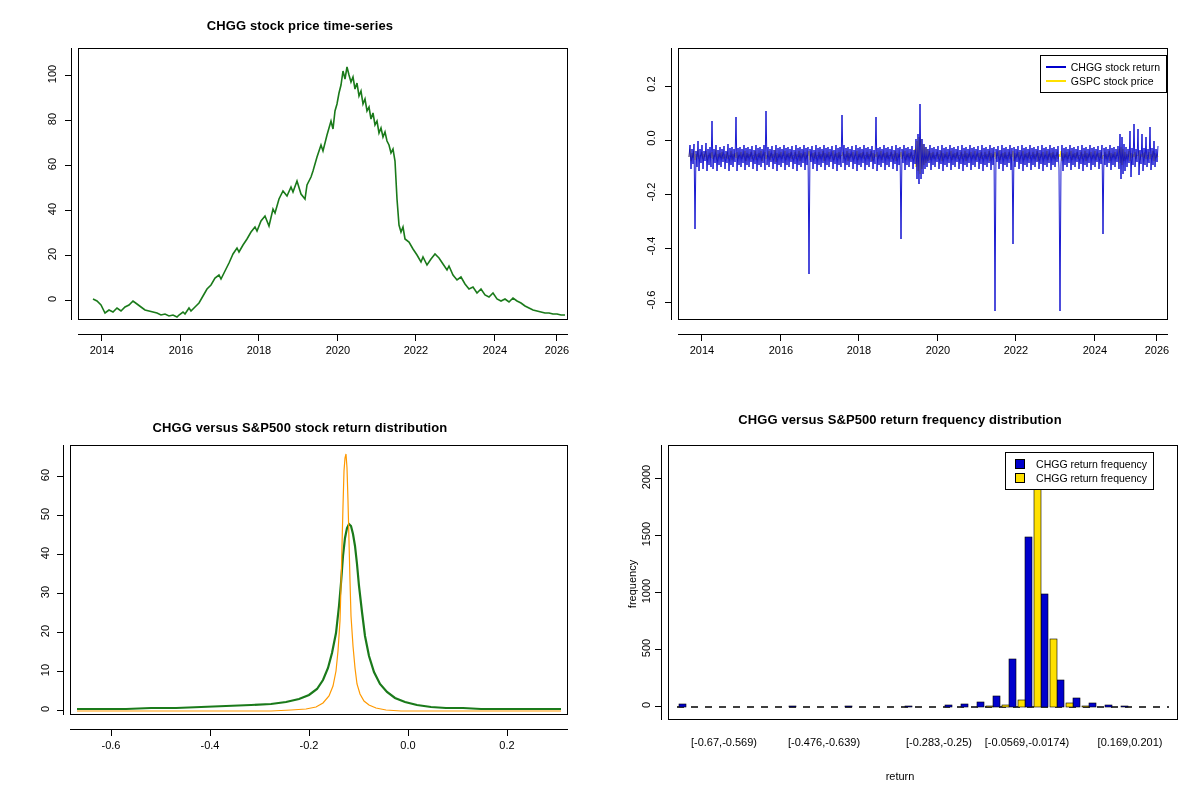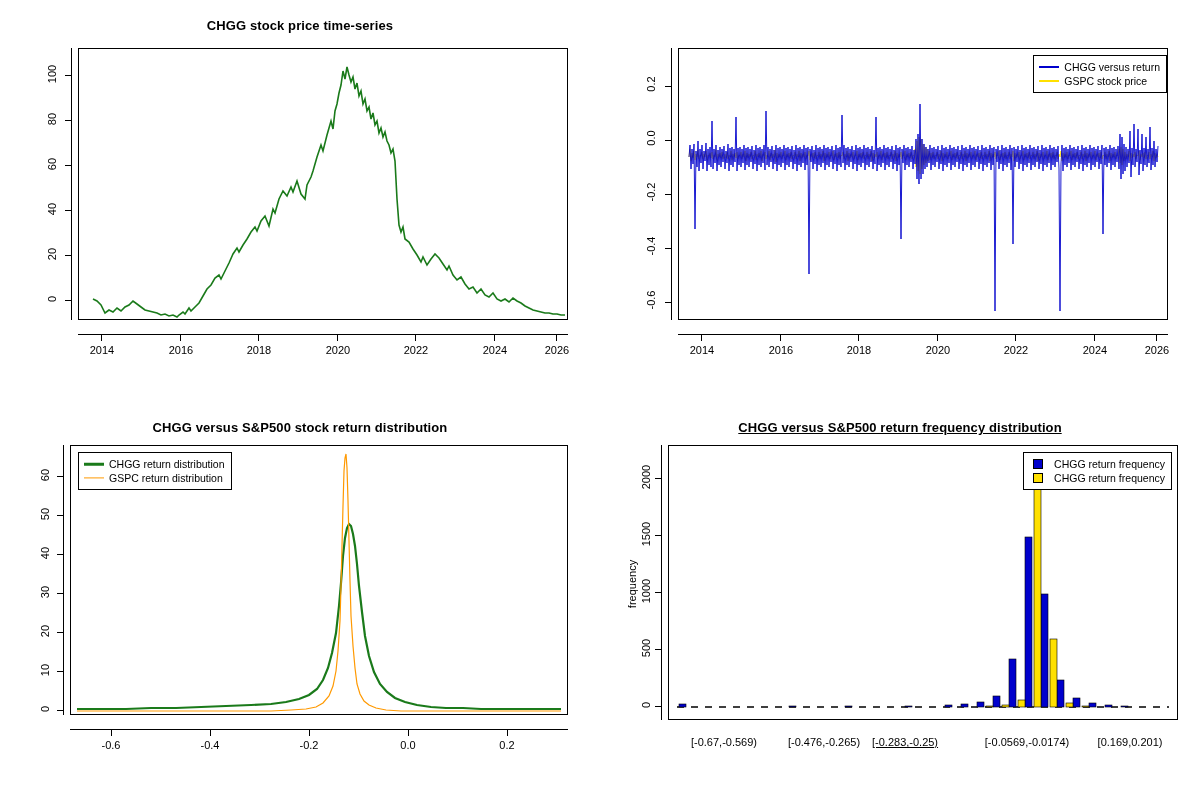--- a/index.html
+++ b/index.html
@@ -167,21 +167,21 @@
           <path d="M10,108 L11,96 L12,120 L13,100 L14,115 L15,95 L16,180 L17,102 L18,118 L19,92 L20,122 L21,100 L22,114 L23,96 L24,120 L25,102 L26,112 L27,94 L28,122 L29,100 L30,116 L31,98 L32,118 L33,72 L34,120 L35,100 L36,114 L37,96 L38,122 L39,101 L40,116 L41,98 L42,118 L43,100 L44,113 L45,97 L46,120 L47,102 L48,114 L49,95 L50,122 L51,99 L52,116 L53,98 L54,118 L55,100 L56,113 L57,68 L58,122 L59,99 L60,116 L61,98 L62,118 L63,100 L64,114 L65,96 L66,121 L67,99 L68,116 L69,98 L70,118 L71,100 L72,113 L73,97 L74,120 L75,101 L76,115 L77,96 L78,122 L79,99 L80,116 L81,98 L82,118 L83,100 L84,114 L85,96 L86,121 L87,62 L88,116 L89,98 L90,118 L91,100 L92,113 L93,97 L94,120 L95,101 L96,115 L97,96 L98,122 L99,99 L100,116 L101,98 L102,118 L103,100 L104,114 L105,96 L106,121 L107,99 L108,116 L109,98 L110,118 L111,100 L112,113 L113,97 L114,120 L115,101 L116,115 L117,96 L118,122 L119,99 L120,116 L121,98 L122,118 L123,100 L124,114 L125,96 L126,121 L127,99 L128,116 L129,98 L130,225 L131,100 L132,113 L133,97 L134,120 L135,101 L136,115 L137,96 L138,122 L139,99 L140,116 L141,98 L142,118 L143,100 L144,114 L145,96 L146,121 L147,99 L148,116 L149,98 L150,118 L151,100 L152,113 L153,97 L154,120 L155,101 L156,115 L157,96 L158,122 L159,99 L160,116 L161,98 L162,118 L163,66 L164,114 L165,96 L166,121 L167,99 L168,116 L169,98 L170,118 L171,100 L172,113 L173,97 L174,120 L175,101 L176,115 L177,96 L178,122 L179,99 L180,116 L181,98 L182,118 L183,100 L184,114 L185,96 L186,121 L187,99 L188,116 L189,98 L190,118 L191,100 L192,113 L193,97 L194,120 L195,101 L196,115 L197,68 L198,122 L199,99 L200,116 L201,98 L202,118 L203,100 L204,114 L205,96 L206,121 L207,99 L208,116 L209,98 L210,118 L211,100 L212,113 L213,97 L214,120 L215,101 L216,115 L217,96 L218,122 L219,99 L220,116 L221,98 L222,190 L223,100 L224,114 L225,96 L226,121 L227,99 L228,116 L229,98 L230,118 L231,100 L232,113 L233,97 L234,120 L235,101 L236,115 L237,90 L238,130 L239,85 L240,135 L241,55 L242,130 L243,90 L244,125 L245,95 L246,120 L247,98 L248,118 L249,100 L250,114 L251,96 L252,121 L253,99 L254,116 L255,98 L256,118 L257,100 L258,113 L259,97 L260,120 L261,101 L262,115 L263,96 L264,122 L265,99 L266,116 L267,98 L268,118 L269,100 L270,114 L271,96 L272,121 L273,99 L274,116 L275,98 L276,118 L277,100 L278,113 L279,97 L280,120 L281,101 L282,115 L283,96 L284,122 L285,99 L286,116 L287,98 L288,118 L289,100 L290,114 L291,96 L292,121 L293,99 L294,116 L295,98 L296,118 L297,100 L298,113 L299,97 L300,120 L301,101 L302,115 L303,96 L304,122 L305,99 L306,116 L307,98 L308,118 L309,100 L310,114 L311,96 L312,121 L313,99 L314,116 L315,98 L316,262 L317,100 L318,113 L319,97 L320,120 L321,101 L322,115 L323,96 L324,122 L325,99 L326,116 L327,98 L328,118 L329,100 L330,114 L331,96 L332,121 L333,99 L334,195 L335,98 L336,118 L337,100 L338,113 L339,97 L340,120 L341,101 L342,115 L343,96 L344,122 L345,99 L346,116 L347,98 L348,118 L349,100 L350,114 L351,96 L352,121 L353,99 L354,116 L355,98 L356,118 L357,100 L358,113 L359,97 L360,120 L361,101 L362,115 L363,96 L364,122 L365,99 L366,116 L367,98 L368,118 L369,100 L370,114 L371,96 L372,121 L373,99 L374,116 L375,98 L376,118 L377,100 L378,113 L379,97 L380,120 L381,262 L382,115 L383,96 L384,122 L385,99 L386,116 L387,98 L388,118 L389,100 L390,114 L391,96 L392,121 L393,99 L394,116 L395,98 L396,118 L397,100 L398,113 L399,97 L400,120 L401,101 L402,115 L403,96 L404,122 L405,99 L406,116 L407,98 L408,118 L409,100 L410,114 L411,96 L412,121 L413,99 L414,116 L415,98 L416,118 L417,100 L418,113 L419,97 L420,120 L421,101 L422,115 L423,96 L424,185 L425,99 L426,116 L427,98 L428,118 L429,100 L430,114 L431,96 L432,121 L433,99 L434,116 L435,98 L436,118 L437,100 L438,113 L439,97 L440,120 L441,85 L442,130 L443,88 L444,125 L445,95 L446,122 L447,98 L448,118 L449,100 L450,114 L451,82 L452,128 L453,99 L454,116 L455,75 L456,118 L457,100 L458,113 L459,80 L460,126 L461,101 L462,115 L463,85 L464,122 L465,99 L466,116 L467,88 L468,118 L469,100 L470,114 L471,78 L472,121 L473,99 L474,116 L475,92 L476,118 L477,100 L478,113 L479,97"></path>
         </g>
       </svg>
     </div>
 
     <div class="legend" style="right:33px; top:55px;">
       <div class="legend-row">
         <span class="legend-key">
             <span class="legend-line" style="background:#0000cc;"></span>
           </span>
-        <span>CHGG versus return</span>
+        <span>CHGG stock return</span>
       </div>
       <div class="legend-row">
         <span class="legend-key">
             <span class="legend-line" style="background:#ffe000;"></span>
           </span>
         <span>GSPC stock price</span>
       </div>
     </div>
 
     <div class="tick-mark" style="left:71px; top:48px; width:1px; height:272px;"></div>
@@ -218,34 +218,20 @@
 
     <div class="plotbox" style="left:70px; top:45px; width:498px; height:270px;">
       <svg width="496" height="268" viewBox="0 0 496 268">
 
         <polyline fill="none" stroke="#1a7a1a" stroke-width="2.2" points="6,263 30,263 55,263 80,262 105,262 130,261 155,260 180,259 200,258 215,256 228,253 238,249 246,243 252,234 257,222 261,207 265,187 268,160 270,137 272,110 274,92 276,82 278,78 280,80 282,88 284,100 286,118 288,140 291,166 294,190 298,210 303,226 309,238 316,246 324,252 334,256 346,259 360,261 375,262 392,262 410,263 430,263 450,263 470,263 490,263"></polyline>
 
         <polyline fill="none" stroke="#ff9900" stroke-width="1.2" points="6,265 60,265 120,265 170,265 200,265 220,264 235,263 245,261 252,257 258,250 262,240 265,225 267,205 269,175 270,140 271,100 272,60 273,25 274,12 275,8 276,22 277,55 278,95 279,135 280,170 282,200 284,222 286,238 289,248 293,255 298,259 305,262 315,264 330,265 350,265 380,265 420,265 460,265 490,265"></polyline>
       </svg>
     </div>
 
-    <div class="legend" style="left:78px; top:52px;">
-      <div class="legend-row">
-        <span class="legend-key">
-            <span class="legend-line thick" style="background:#1a7a1a;"></span>
-          </span>
-        <span>CHGG return distribution</span>
-      </div>
-      <div class="legend-row">
-        <span class="legend-key">
-            <span class="legend-line thin" style="background:#ff9900;"></span>
-          </span>
-        <span>GSPC return distribution</span>
-      </div>
-    </div>
 
     <div class="tick-mark" style="left:63px; top:45px; width:1px; height:270px;"></div>
     <div class="tick-mark" style="left:57px; top:310px; width:7px; height:1px;"></div>
     <div class="tick-mark" style="left:57px; top:271px; width:7px; height:1px;"></div>
     <div class="tick-mark" style="left:57px; top:232px; width:7px; height:1px;"></div>
     <div class="tick-mark" style="left:57px; top:193px; width:7px; height:1px;"></div>
     <div class="tick-mark" style="left:57px; top:154px; width:7px; height:1px;"></div>
     <div class="tick-mark" style="left:57px; top:115px; width:7px; height:1px;"></div>
     <div class="tick-mark" style="left:57px; top:76px; width:7px; height:1px;"></div>
     <div class="ylab-rot" style="left:33px; top:303px; width:24px; text-align:center;">0</div>
@@ -263,21 +249,21 @@
     <div class="tick-mark" style="left:408px; top:329px; width:1px; height:7px;"></div>
     <div class="tick-mark" style="left:507px; top:329px; width:1px; height:7px;"></div>
     <div class="tick-label" style="left:93px; top:339px; width:36px; text-align:center;">-0.6</div>
     <div class="tick-label" style="left:192px; top:339px; width:36px; text-align:center;">-0.4</div>
     <div class="tick-label" style="left:291px; top:339px; width:36px; text-align:center;">-0.2</div>
     <div class="tick-label" style="left:390px; top:339px; width:36px; text-align:center;">0.0</div>
     <div class="tick-label" style="left:489px; top:339px; width:36px; text-align:center;">0.2</div>
   </div>
 
   <div class="panel">
-    <div class="panel-title" style="top:20px;text-decoration:underline;">CHGG versus S&amp;P500 return frequency distribution</div>
+    <div class="panel-title" style="top:12px;">CHGG versus S&amp;P500 return frequency distribution</div>
 
     <div class="plotbox" style="left:68px; top:45px; width:510px; height:275px;">
       <svg width="508" height="273" viewBox="0 0 508 273">
 
         <line x1="8" y1="261" x2="500" y2="261" stroke="#000000" stroke-width="1.4" stroke-dasharray="7,7"></line>
 
         <g fill="#0000cc" stroke="#000000" stroke-width="0.6">
           <rect x="10" y="258" width="7" height="3"></rect>
           <rect x="120" y="260" width="7" height="1"></rect>
           <rect x="176" y="260" width="7" height="1"></rect>
@@ -301,21 +287,21 @@
           <rect x="333" y="259" width="7" height="2"></rect>
           <rect x="349" y="254" width="7" height="7"></rect>
           <rect x="365" y="15" width="7" height="246"></rect>
           <rect x="381" y="193" width="7" height="68"></rect>
           <rect x="397" y="257" width="7" height="4"></rect>
           <rect x="413" y="260" width="7" height="1"></rect>
         </g>
       </svg>
     </div>
 
-    <div class="legend" style="right:28px; top:52px;text-align:center;">
+    <div class="legend" style="right:46px; top:52px;text-align:center;">
       <div class="legend-row">
         <span class="legend-key">
             <span class="legend-swatch" style="background:#0000cc;"></span>
           </span>
         <span>CHGG return frequency</span>
       </div>
       <div class="legend-row">
         <span class="legend-key">
             <span class="legend-swatch" style="background:#ffe000;"></span>
           </span>
@@ -330,19 +316,20 @@
     <div class="tick-mark" style="left:55px; top:135px; width:7px; height:1px;"></div>
     <div class="tick-mark" style="left:55px; top:78px; width:7px; height:1px;"></div>
     <div class="ylab-rot" style="left:31px; top:299px; width:30px; text-align:center;">0</div>
     <div class="ylab-rot" style="left:25px; top:242px; width:42px; text-align:center;">500</div>
     <div class="ylab-rot" style="left:23px; top:185px; width:46px; text-align:center;">1000</div>
     <div class="ylab-rot" style="left:23px; top:128px; width:46px; text-align:center;">1500</div>
     <div class="ylab-rot" style="left:23px; top:71px; width:46px; text-align:center;">2000</div>
     <div class="ylab-rot" style="left:-18px; top:178px; width:100px; text-align:center;">frequency</div>
 
     <div class="tick-label" style="left:78px; top:336px; width:92px; text-align:center;">[-0.67,-0.569)</div>
-    <div class="tick-label" style="left:172px; top:336px; width:104px; text-align:center;">[-0.476,-0.265)</div>
-    <div class="tick-label" style="left:272px; top:336px; width:100px; text-align:left;text-decoration:underline;">[-0.283,-0.25)</div>
+    <div class="tick-label" style="left:172px; top:336px; width:104px; text-align:center;">[-0.476,-0.639)</div>
+    <div class="tick-label" style="left:272px; top:336px; width:100px; text-align:right;">[-0.283,-0.25)</div>
     <div class="tick-label" style="left:364px; top:336px; width:126px; text-align:center;">[-0.0569,-0.0174)</div>
     <div class="tick-label" style="left:482px; top:336px; width:96px; text-align:center;">[0.169,0.201)</div>
+    <div class="axis-title" style="left:0; top:370px; width:600px; text-align:center;">return</div>
   </div>
 
 </div>
 
 </body></html>

